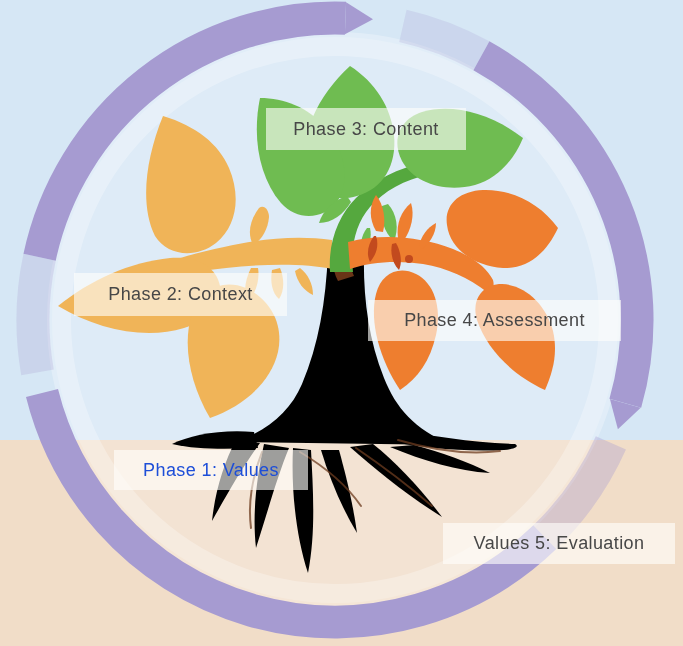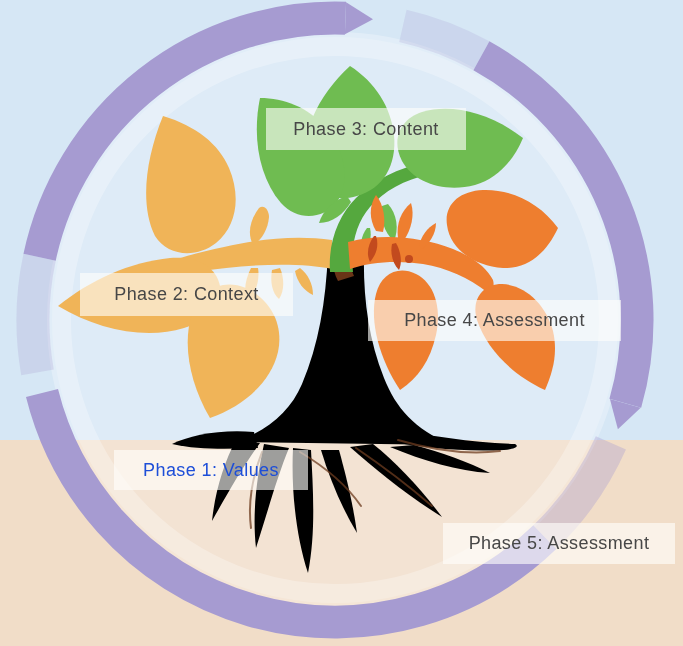--- a/index.html
+++ b/index.html
@@ -97,18 +97,18 @@
 
       <g fill="#c24a1e">
         <path d="M374,236 C368,244 366,254 370,262 C377,254 379,244 376,236 Z"></path>
         <path d="M392,244 C390,254 393,264 399,270 C403,261 400,250 396,243 Z"></path>
         <circle cx="409" cy="259" r="4"></circle>
       </g>
     </g>
   </svg>
 
   <div class="pill" style="left: 266px; top: 108px; width: 200px; height: 42px; color: rgb(71, 71, 71);">Phase 3: Content</div>
-  <div class="pill" style="left: 80px; top: 273px; width: 213px; height: 43px; color: rgb(71, 71, 71);">Phase 2: Context</div>
+  <div class="pill" style="left: 74px; top: 273px; width: 213px; height: 43px; color: rgb(71, 71, 71);">Phase 2: Context</div>
   <div class="pill" style="left: 368px; top: 300px; width: 253px; height: 41px; color: rgb(71, 71, 71);">Phase 4: Assessment</div>
   <div class="pill" style="left: 114px; top: 450px; width: 194px; height: 40px; color: #1d4ed8;">Phase 1: Values</div>
-  <div class="pill" style="left: 443px; top: 523px; width: 232px; height: 41px; color: rgb(71, 71, 71);">Phase 5: Assessment</div>
+  <div class="pill" style="left: 443px; top: 523px; width: 232px; height: 41px; color: rgb(71, 71, 71);">Values 5: Evaluation</div>
 
 </div>
 
 </body></html>

